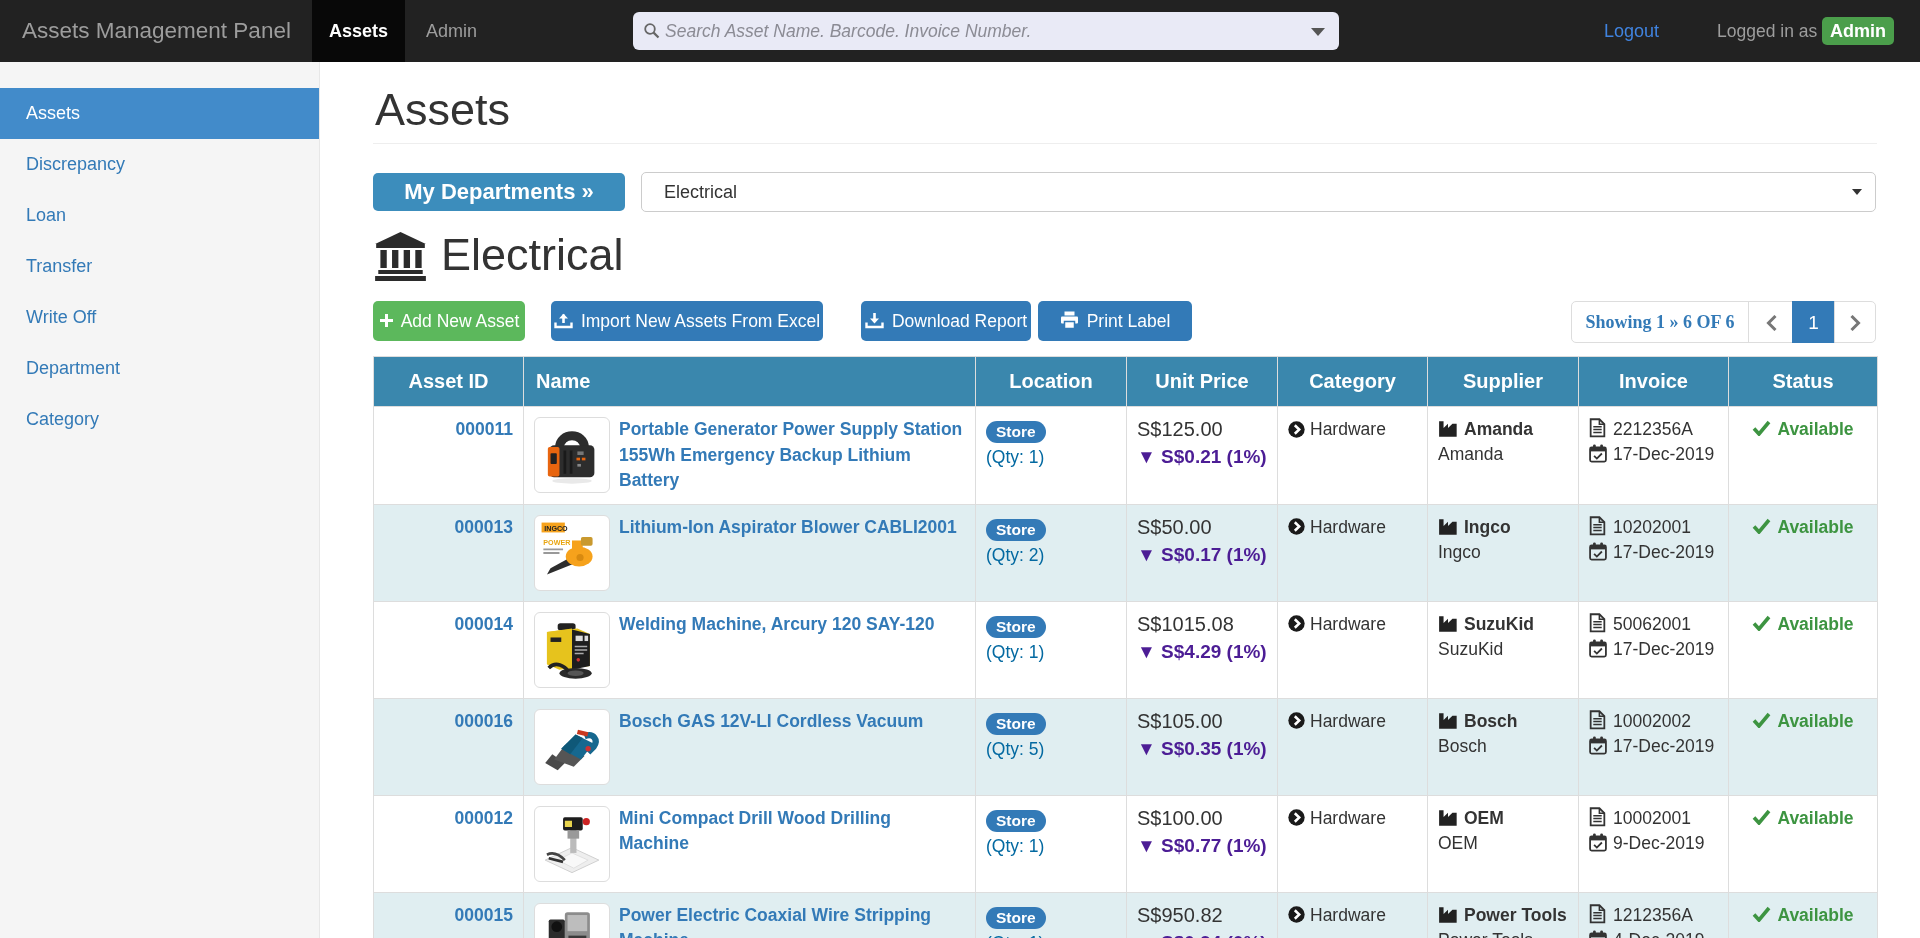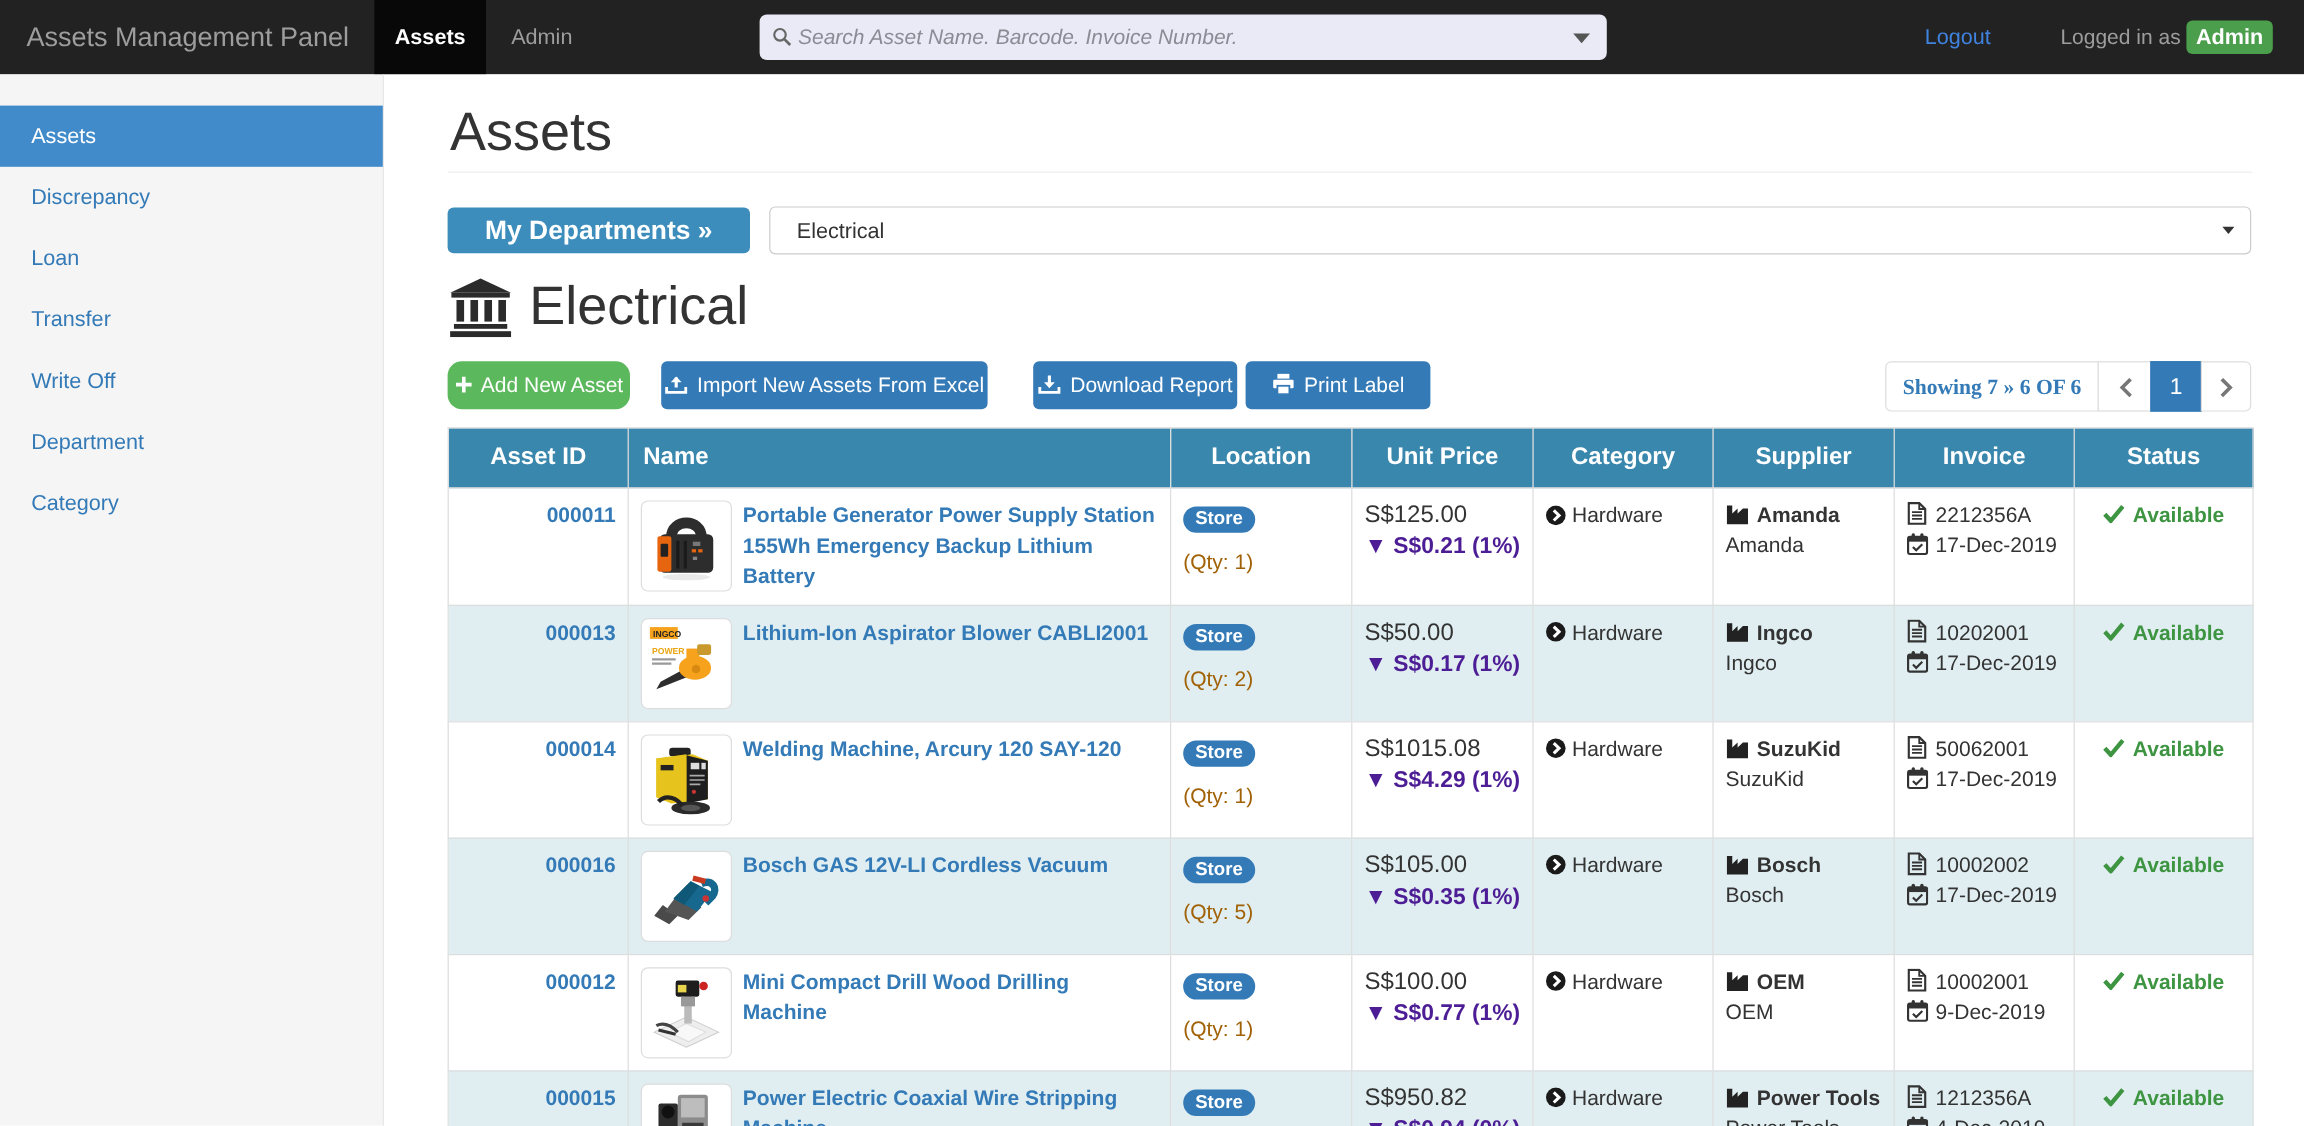--- a/index.html
+++ b/index.html
@@ -56,21 +56,21 @@
 table.assets th { background:#3a87ad; color:#fff; font-size:20px; height:50px; border:1px solid #ddd; }
 table.assets td { border:1px solid #ddd; padding:10px; vertical-align:top; font-size:17.5px; line-height:25px; }
 tr.odd td { background:#fff; }
 tr.even td { background:#e0eef1; }
 td.aid { text-align:right; font-weight:bold; }
 td.aid a { color:#337ab7; }
 .thumb { float:left; width:76px; height:76px; border:1px solid #ddd; border-radius:6px; background:#fff; padding:3px; }
 .nm { margin-left:85px; font-weight:bold; color:#337ab7; line-height:25.5px; }
 .pill { display:inline-block; position:relative; top:2px; background:#337ab7; color:#fff; font-weight:bold; font-size:15.5px;
   border-radius:11px; padding:2px 10px 3px; line-height:17px; }
-.qty { margin-top:14px; color:#a16207; }
+.qty { margin-top:3px; color:#0369a1; }
 .pricechg { color:#4c1d95; font-weight:bold; margin-top:1px; font-size:19px; }
 .price { font-size:20px; }
 .sup1 { font-weight:bold; }
 .inv-line { line-height:25px; }
 .status { text-align:center; color:#3d9441; font-weight:bold; }
 </style>
 </head>
 <body>
 
 <div class="navbar">
@@ -115,41 +115,41 @@
       <rect x="7" y="19" width="6" height="18" fill="#2b2b2b"></rect>
       <rect x="18" y="19" width="6" height="18" fill="#2b2b2b"></rect>
       <rect x="29" y="19" width="6" height="18" fill="#2b2b2b"></rect>
       <rect x="40" y="19" width="6" height="18" fill="#2b2b2b"></rect>
       <rect x="5" y="39" width="42" height="4" fill="#2b2b2b"></rect>
       <rect x="2" y="45" width="48" height="5" fill="#2b2b2b"></rect>
     </svg>
     <span class="txt">Electrical</span>
   </div>
   <div class="actions">
-    <a class="btn abtn" style="left:0;width:152px;background:#5cb85c;border-radius:12px;"><svg width="15" height="15" viewBox="0 0 15 15" style="vertical-align:-1px;margin-right:7px;">
+    <a class="btn abtn" style="left:0;width:152px;background:#5cb85c;"><svg width="15" height="15" viewBox="0 0 15 15" style="vertical-align:-1px;margin-right:7px;">
           <path d="M7.5 1v13M1 7.5h13" stroke="#fff" stroke-width="3"></path>
         </svg>Add New Asset</a>
     <a class="btn abtn" style="left:178px;width:272px;background:#337ab7;"><svg width="19" height="17" viewBox="0 0 19 17" style="vertical-align:-2px;margin-right:8px;">
           <path d="M9.5 11V2.5" stroke="#fff" stroke-width="2.6" fill="none"></path>
           <path d="M5 6.5 L9.5 1.8 L14 6.5z" fill="#fff"></path>
           <path d="M1.5 10.5v4.5h16v-4.5" stroke="#fff" stroke-width="2.4" fill="none"></path>
         </svg>Import New Assets From Excel</a>
     <a class="btn abtn" style="left:488px;width:170px;background:#337ab7;"><svg width="19" height="17" viewBox="0 0 19 17" style="vertical-align:-2px;margin-right:8px;">
           <path d="M9.5 1v8" stroke="#fff" stroke-width="2.6" fill="none"></path>
           <path d="M5 6.5 L9.5 11.5 L14 6.5z" fill="#fff"></path>
           <path d="M1.5 10.5v4.5h16v-4.5" stroke="#fff" stroke-width="2.4" fill="none"></path>
         </svg>Download Report</a>
     <a class="btn abtn" style="left:665px;width:154px;background:#337ab7;"><svg width="19" height="18" viewBox="0 0 19 18" style="vertical-align:-2px;margin-right:8px;">
           <rect x="4.5" y="0.5" width="10" height="4" fill="#fff"></rect>
           <rect x="1" y="5.5" width="17" height="7" rx="1" fill="#fff"></rect>
           <rect x="4.5" y="10.5" width="10" height="7" fill="#fff" stroke="#337ab7" stroke-width="1.5"></rect>
         </svg>Print Label</a>
   </div>
   <div class="pager">
-    <div class="pgbox showing">Showing 7 » 6 OF 6</div>
+    <div class="pgbox showing">Showing 1 » 6 OF 6</div>
     <div class="pgbox pg-prev">
         <svg class="chev" width="11" height="16" viewBox="0 0 11 16">
           <path d="M9.5 1 L2.5 8 L9.5 15" fill="none" stroke="#777" stroke-width="3"></path>
         </svg>
       </div>
     <div class="pgbox pg-one">1</div>
     <div class="pgbox pg-next">
         <svg class="chev" width="11" height="16" viewBox="0 0 11 16">
           <path d="M1.5 1 L8.5 8 L1.5 15" fill="none" stroke="#777" stroke-width="3"></path>
         </svg>

